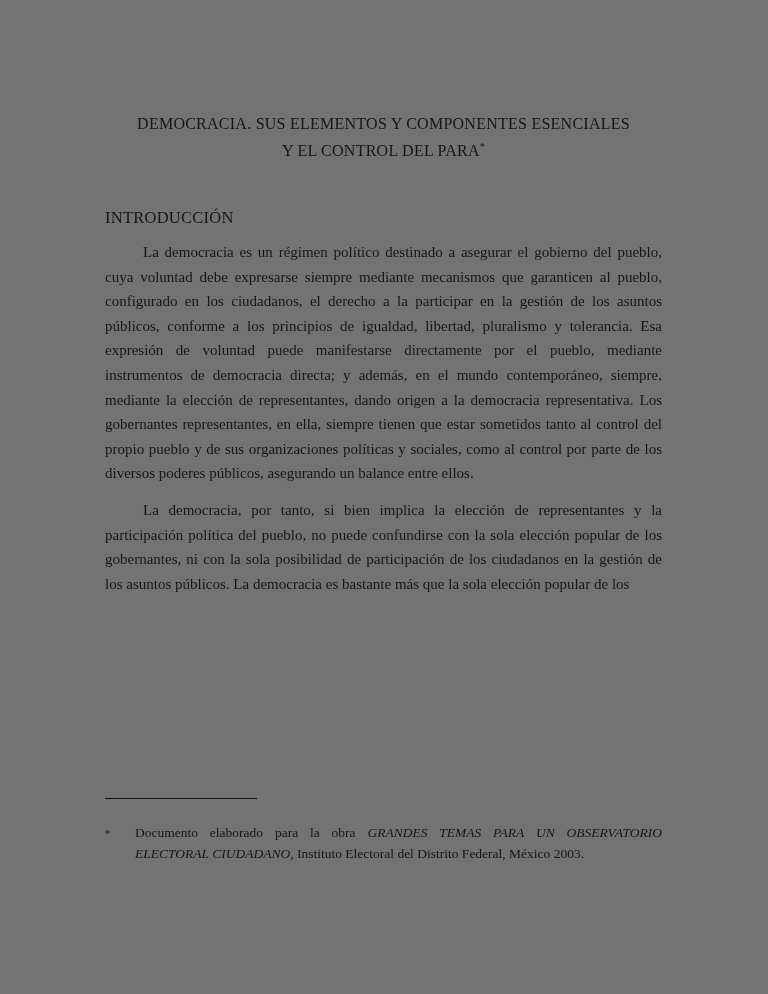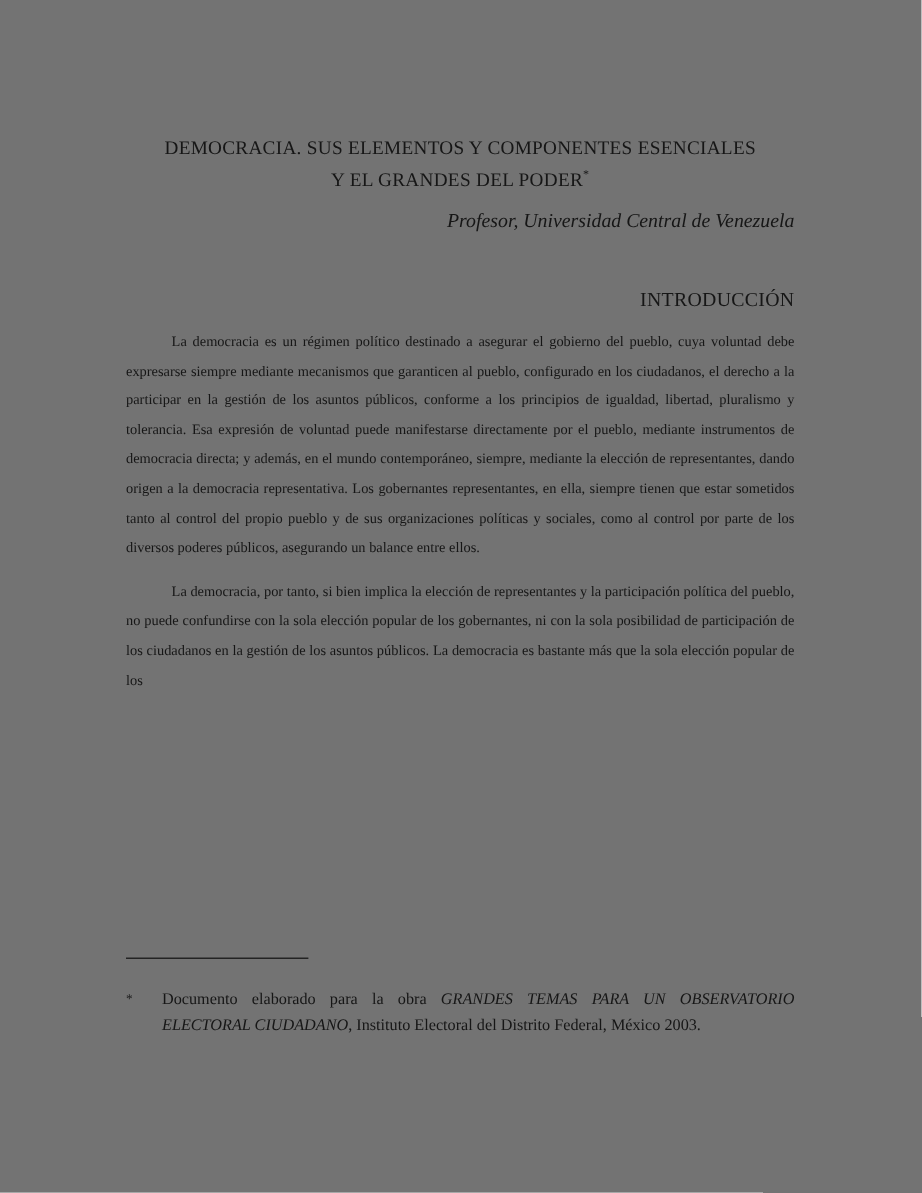--- a/index.html
+++ b/index.html
@@ -42,24 +42,23 @@
     font-style: italic;
     font-size: 16.5px;
     line-height: 24px;
     margin: 8px 0 0 0;
   }
   .section-heading {
     font-size: 16.5px;
     font-weight: normal;
     letter-spacing: 0.25px;
     margin: 44px 0 0 0;
-    text-align: right;
   }
   .para {
-    font-size: 12px;
+    font-size: 15px;
     line-height: 24.6px;
     text-align: justify;
     text-indent: 38px;
     margin: 12px 0 0 0;
   }
   .footnote-area {
     position: absolute;
     left: 105px;
     right: 106px;
     top: 798px;
@@ -87,24 +86,23 @@
   }
   .fn-italic {
     font-style: italic;
   }
 </style>
 </head>
 <body>
 
 <div class="page">
 
-  <h1 class="title"><span>DEMOCRACIA. SUS ELEMENTOS Y COMPONENTES ESENCIALES</span><br><span>Y EL GRANDES DEL PODER</span><sup class="title-marker">*</sup></h1>
+  <h1 class="title"><span>DEMOCRACIA. SUS ELEMENTOS Y COMPONENTES ESENCIALES</span><br><span>Y EL CONTROL DEL PARA</span><sup class="title-marker">*</sup></h1>
 
 
-  <p class="affil">Profesor, Universidad Central de Venezuela</p>
 
 
   <h2 class="section-heading">INTRODUCCIÓN</h2>
 
   <p class="para">La democracia es un régimen político destinado a asegurar el gobierno del pueblo, cuya voluntad debe expresarse siempre mediante mecanismos que garanticen al pueblo, configurado en los ciudadanos, el derecho a la participar en la gestión de los asuntos públicos, conforme a los principios de igualdad, libertad, pluralismo y tolerancia. Esa expresión de voluntad puede manifestarse directamente por el pueblo, mediante instrumentos de democracia directa; y además, en el mundo contemporáneo, siempre, mediante la elección de representantes, dando origen a la democracia representativa. Los gobernantes representantes, en ella, siempre tienen que estar sometidos tanto al control del propio pueblo y de sus organizaciones políticas y sociales, como al control por parte de los diversos poderes públicos, asegurando un balance entre ellos.</p>
 
   <p class="para">La democracia, por tanto, si bien implica la elección de representantes y la participación política del pueblo, no puede confundirse con la sola elección popular de los gobernantes, ni con la sola posibilidad de participación de los ciudadanos en la gestión de los asuntos públicos. La democracia es bastante más que la sola elección popular de los</p>
 
   <div class="footnote-area">
     <hr class="footnote-rule">

